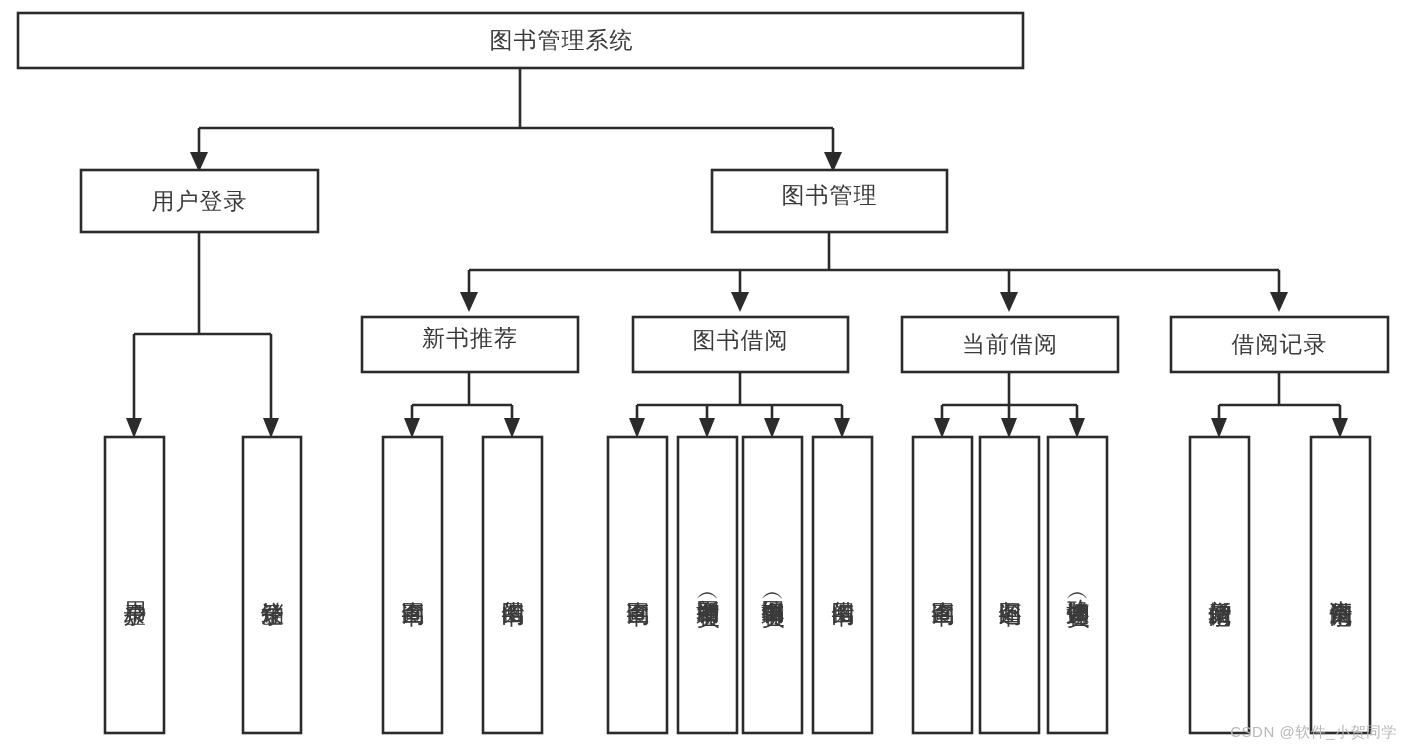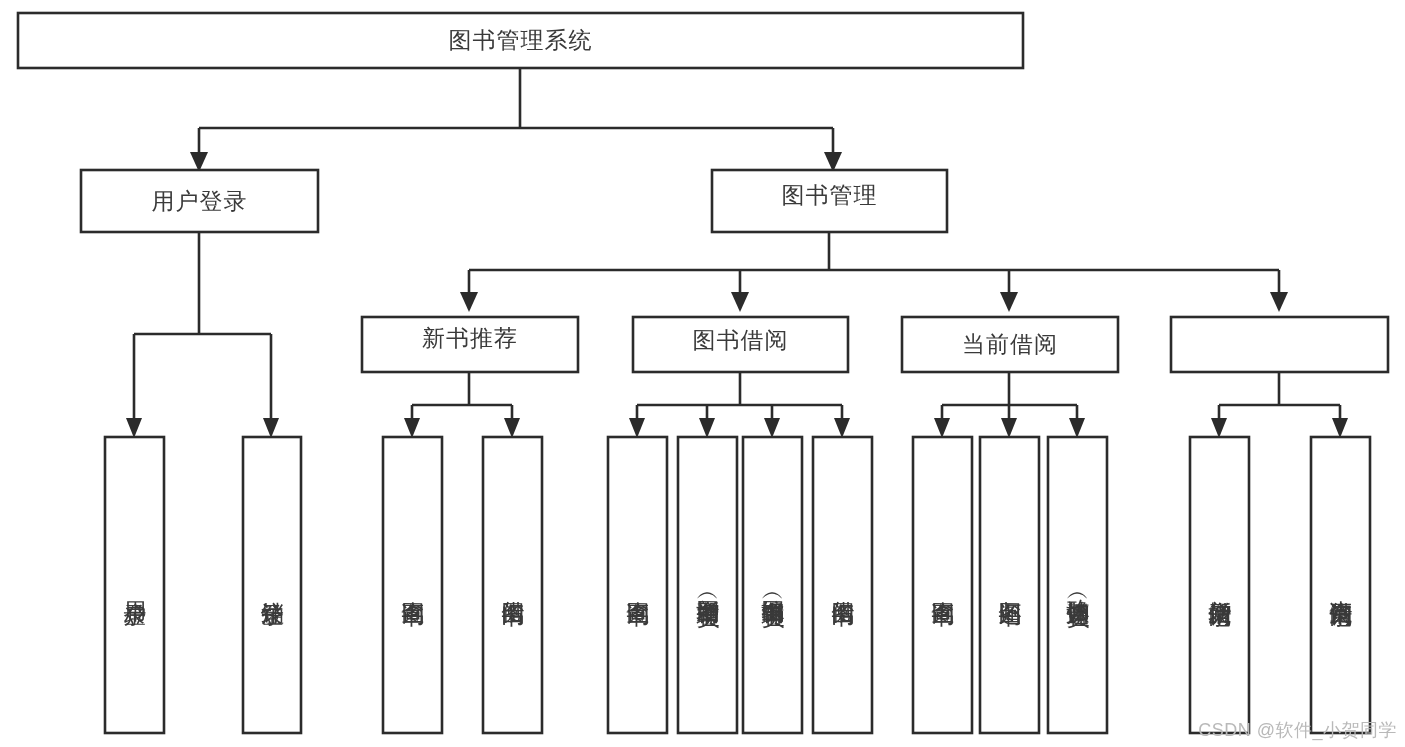--- a/index.html
+++ b/index.html
@@ -13,21 +13,21 @@
   .vlabel{position:absolute;writing-mode:vertical-rl;text-orientation:upright;
           color:#3a3a3a;font-size:23px;line-height:1.12;letter-spacing:1px;
           font-family:"Liberation Sans","DejaVu Sans",sans-serif;
           display:flex;align-items:center;justify-content:center;
           text-align:center;white-space:pre;pointer-events:none;}
   .hlabel{position:absolute;color:#3a3a3a;font-size:23px;
           font-family:"Liberation Sans","DejaVu Sans",sans-serif;
           display:flex;align-items:center;justify-content:center;
           letter-spacing:1px;pointer-events:none;}
   .watermark{position:absolute;right:8px;bottom:5px;color:#b9b9b9;
-             font-size:18px;letter-spacing:.5px;
+             font-size:15px;letter-spacing:.5px;
              font-family:"Liberation Sans","DejaVu Sans",sans-serif;}
 </style>
 </head>
 <body>
 
 <div id="stage">
 
   <svg width="1405" height="747" viewBox="0 0 1405 747">
 
     <g>
@@ -123,28 +123,29 @@
     <rect class="node-box" x="813" y="437" width="59" height="296"></rect>
 
     <rect class="node-box" x="913" y="437" width="59" height="296"></rect>
     <rect class="node-box" x="980" y="437" width="59" height="296"></rect>
     <rect class="node-box" x="1048" y="437" width="59" height="296"></rect>
 
     <rect class="node-box" x="1190" y="437" width="59" height="296"></rect>
     <rect class="node-box" x="1311" y="437" width="59" height="296"></rect>
   </svg>
 
-  <div class="hlabel" style="left:18px;top:13px;width:1005px;height:55px;">图书管理系统</div>
+  <div class="hlabel" style="left:18px;top:13px;width:1005px;height:55px;padding-left:41px;">图书管理系统</div>
 
   <div class="hlabel" style="left:81px;top:170px;width:237px;height:62px;">用户登录</div>
   <div class="hlabel" style="left:712px;top:170px;width:235px;height:50px;">图书管理</div>
 
   <div class="hlabel" style="left:362px;top:317px;width:216px;height:43px;">新书推荐</div>
   <div class="hlabel" style="left:633px;top:317px;width:215px;height:47px;">图书借阅</div>
   <div class="hlabel" style="left:902px;top:317px;width:216px;height:55px;text-align:center;">当前借阅</div>
+  <div class="hlabel" style="left:1171px;top:317px;width:217px;height:55px;">借阅记录</div>
 
   <div class="vlabel" style="left:105px;top:437px;width:59px;height:296px;">用户登录</div>
   <div class="vlabel" style="left:243px;top:437px;width:58px;height:296px;">注销登录</div>
 
   <div class="vlabel" style="left:383px;top:437px;width:59px;height:296px;">查询图书</div>
   <div class="vlabel" style="left:483px;top:437px;width:59px;height:296px;">借阅图书</div>
 
   <div class="vlabel" style="left:608px;top:437px;width:59px;height:296px;">查询图书</div>
   <div class="vlabel" style="left:678px;top:437px;width:59px;height:296px;">新增图书（管理员）</div>
   <div class="vlabel" style="left:743px;top:437px;width:59px;height:296px;">编辑图书（管理员）</div>

